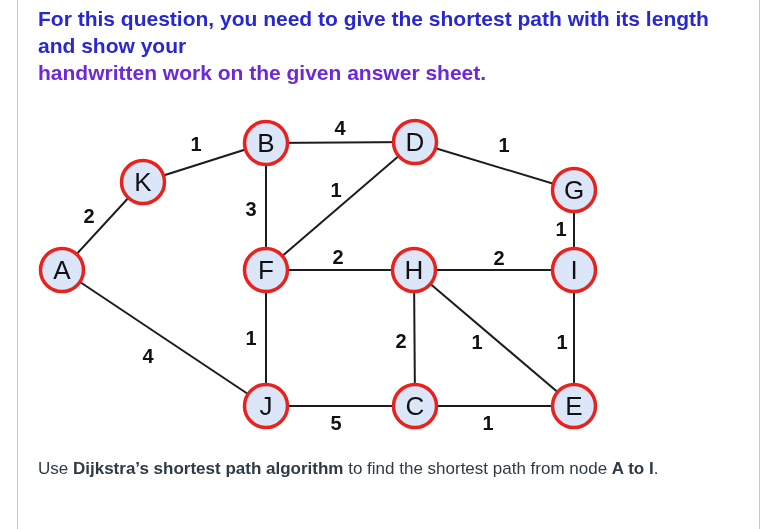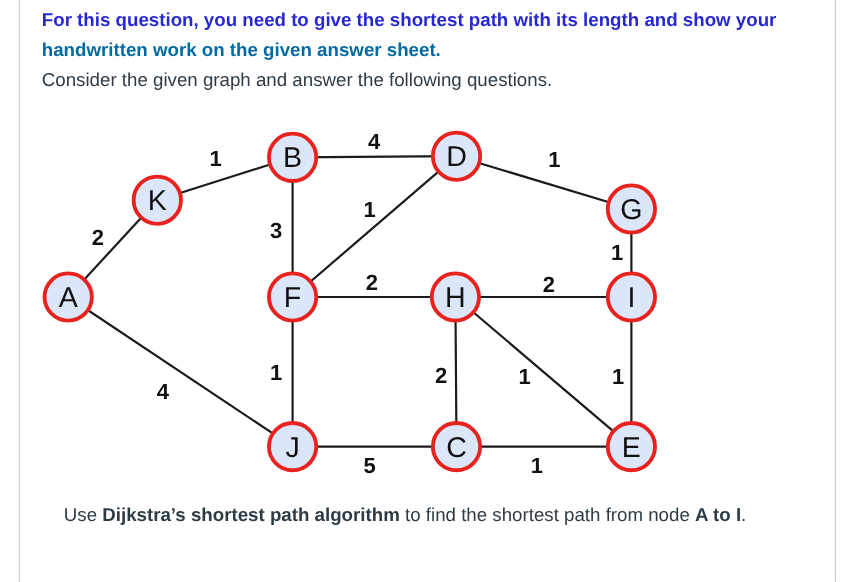--- a/index.html
+++ b/index.html
@@ -7,45 +7,44 @@
     width: 766px; height: 529px; position: relative;
     background: #ffffff; overflow: hidden;
     font-family: "Liberation Sans", sans-serif;
   }
   .v-border { position: absolute; top: 0; bottom: 0; width: 1px; }
   .v-border.left  { left: 17px; }
   .v-border.right { left: 759px; }
 
   .instructions {
     position: absolute; left: 38px; top: 5px; width: 700px;
-    font-size: 17px; line-height: 27px;
+    font-size: 21px; line-height: 27px;
   }
   .blue-bold { font-weight: bold; }
 
   .graph-svg { position: absolute; left: 0; top: 0; }
 
   .footer {
     position: absolute; left: 38px; top: 455px; width: 700px;
-    font-size: 17px; line-height: 28px; margin-left: 20px;
+    font-size: 17px; line-height: 28px;
   }
   .seg-bold { font-weight: bold; }
 
   .node-label-text  { font-family: "Liberation Sans", sans-serif; font-size: 26px; }
   .edge-weight-text { font-family: "Liberation Sans", sans-serif; font-size: 20px; font-weight: bold; }
 </style>
 </head>
 <body style="color: rgb(45, 59, 69);">
 
 <div class="v-border left" style="background: rgb(201, 201, 201);"></div>
 <div class="v-border right" style="background: rgb(201, 201, 201);"></div>
 
 <div class="instructions">
   <div class="blue-bold" style="color: rgb(40, 40, 210);">For this question, you need to give the shortest path with its length and show your</div>
-  <div class="blue-bold" style="color: #0369a1;">handwritten work on the given answer sheet.</div>
-  <div class="intro-line">Consider the given graph and answer the following questions.</div>
+  <div class="blue-bold" style="color: #6d28d9;">handwritten work on the given answer sheet.</div>
 </div>
 
 <svg class="graph-svg" width="766" height="529" viewBox="0 0 766 529" xmlns="http://www.w3.org/2000/svg">
     <line x1="62" y1="270" x2="143" y2="182" stroke="#1c1c1c" stroke-width="2"></line>
     <line x1="143" y1="182" x2="266" y2="143" stroke="#1c1c1c" stroke-width="2"></line>
     <line x1="266" y1="143" x2="415" y2="142" stroke="#1c1c1c" stroke-width="2"></line>
     <line x1="266" y1="143" x2="266" y2="270" stroke="#1c1c1c" stroke-width="2"></line>
     <line x1="266" y1="270" x2="415" y2="142" stroke="#1c1c1c" stroke-width="2"></line>
     <line x1="415" y1="142" x2="574" y2="190" stroke="#1c1c1c" stroke-width="2"></line>
     <line x1="574" y1="190" x2="574" y2="270" stroke="#1c1c1c" stroke-width="2"></line>

